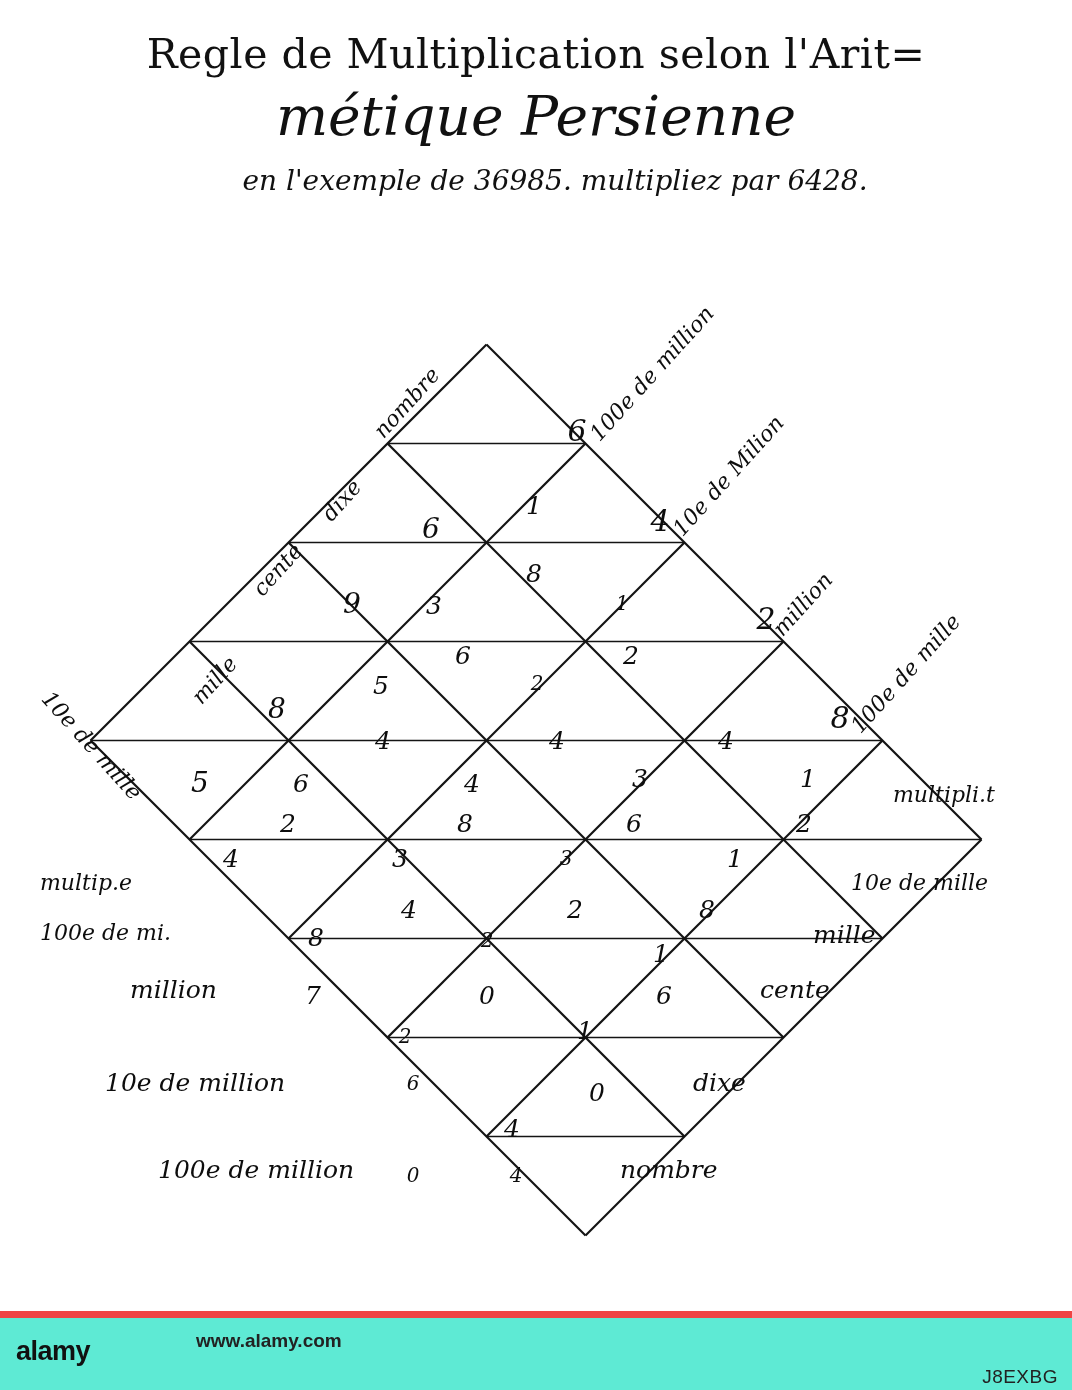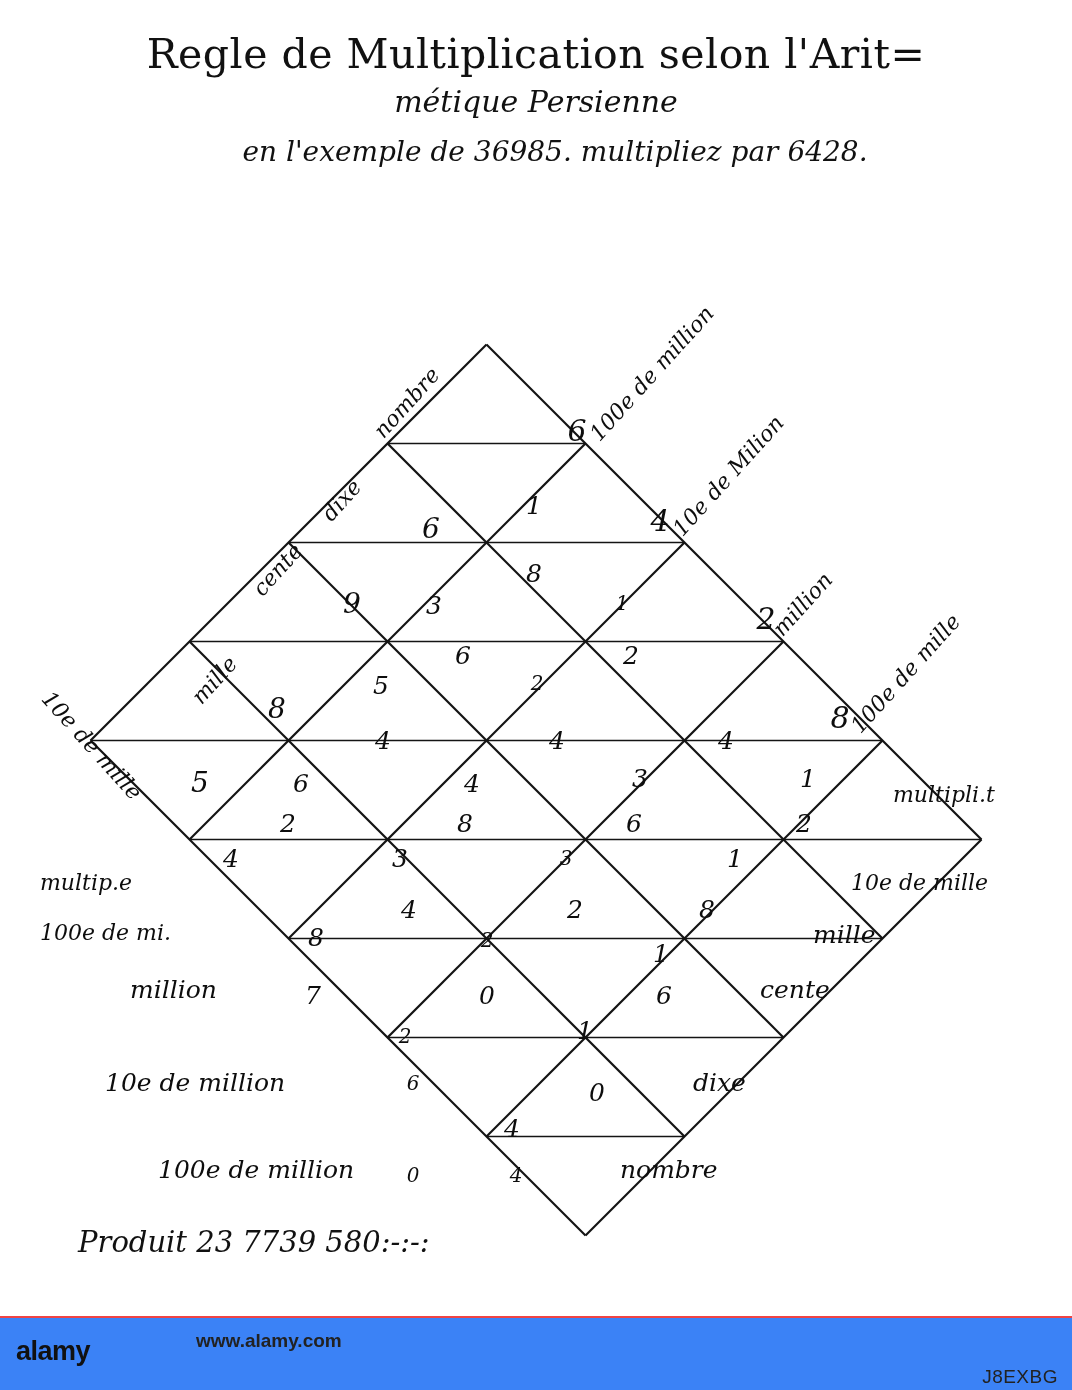--- a/index.html
+++ b/index.html
@@ -26,21 +26,21 @@
   }
   .title-line-1 {
     font-family: "DejaVu Serif", serif;
     font-size: 41px;
     letter-spacing: 0.5px;
     white-space: nowrap;
   }
   .title-line-2 {
     font-family: "DejaVu Serif", serif;
     font-style: italic;
-    font-size: 30px;
+    font-size: 55px;
     margin-top: 6px;
   }
   .title-line-3 {
     font-family: "DejaVu Serif", serif;
     font-style: italic;
     font-size: 28px;
     margin-top: 16px;
     padding-left: 38px;
   }
 
@@ -95,22 +95,22 @@
     white-space: nowrap;
   }
 
   
   #footer-bar {
     position: absolute;
     left: 0;
     bottom: 0;
     width: 1072px;
     height: 72px;
-    background: #3b82f6;
-    border-top: 2px solid #ef4444;
+    background: #5eead4;
+    border-top: 7px solid #ef4444;
   }
   #alamy-logo {
     position: absolute;
     left: 16px;
     top: 18px;
     font-family: "Liberation Sans", sans-serif;
     font-weight: bold;
     font-size: 27px;
     color: #111111;
     letter-spacing: -0.5px;
@@ -269,20 +269,19 @@
   <div class="edge-label lg" style="left:105px; top:838px;">10e de million</div>
   <div class="edge-label lg" style="left:158px; top:925px;">100e de million</div>
 
   <div class="edge-label" style="left:893px; top:552px;">multipli.t</div>
   <div class="edge-label" style="left:851px; top:640px;">10e de mille</div>
   <div class="edge-label lg" style="left:813px; top:690px;">mille</div>
   <div class="edge-label lg" style="left:760px; top:745px;">cente</div>
   <div class="edge-label lg" style="left:693px; top:838px;">dixe</div>
   <div class="edge-label lg" style="left:620px; top:925px;">nombre</div>
 
-  <div id="product-line">Produit 23 7739 580:-:-:</div>
 </div>
 
 <div id="footer-bar">
   <div id="alamy-logo">alamy</div>
   <div id="alamy-url">www.alamy.com</div>
   <div id="alamy-id">J8EXBG</div>
 </div>
 
 </body></html>

